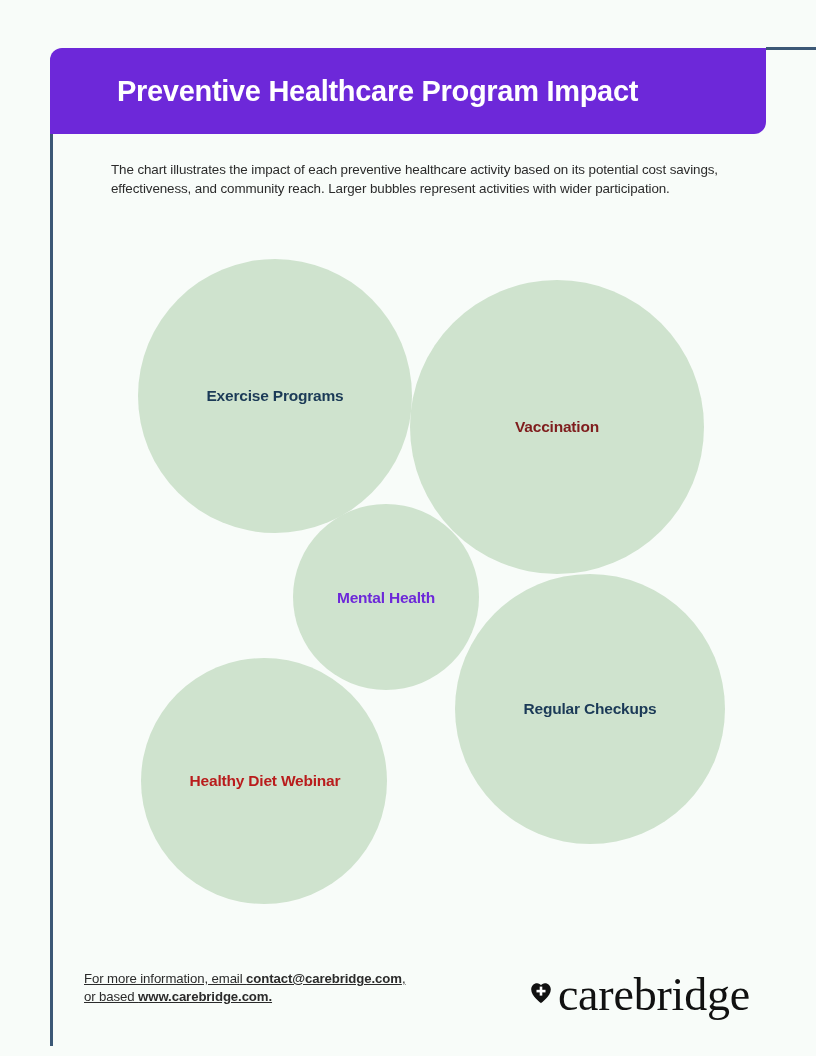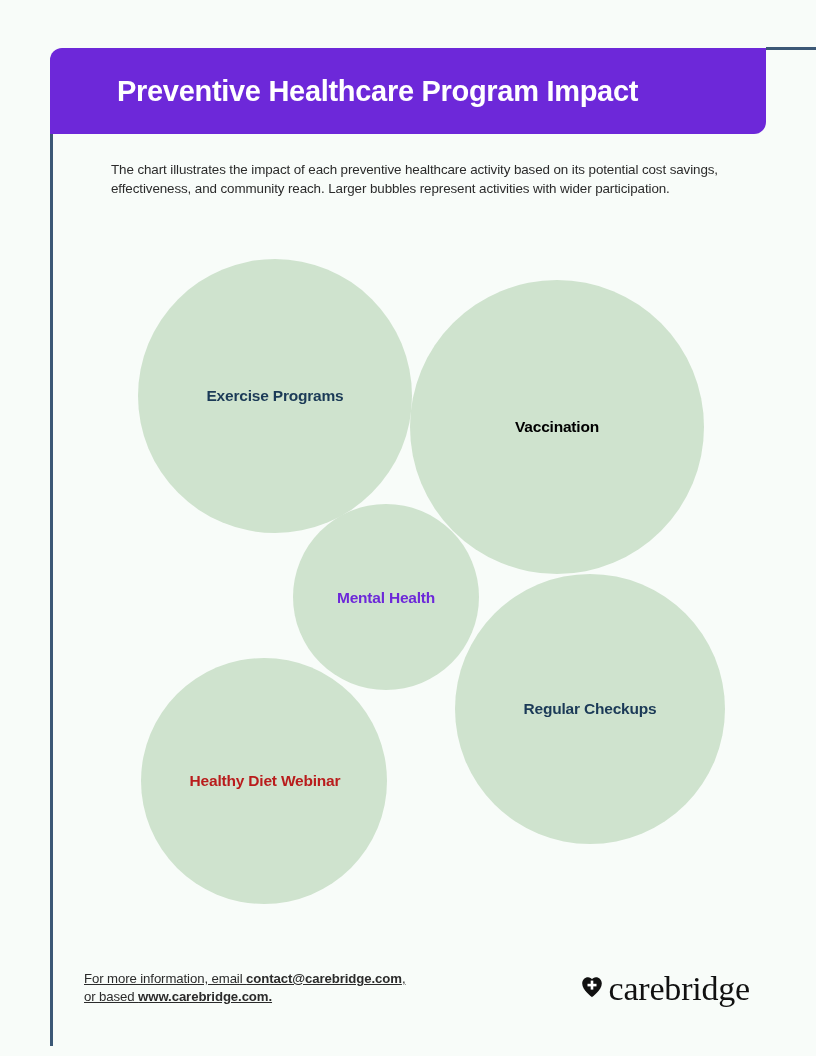--- a/index.html
+++ b/index.html
@@ -131,21 +131,21 @@
     position: absolute;
     right: -26px;
     top: 2px;
     display: flex;
     align-items: center;
     gap: 5px;
   }
   .logo-mark { display: block; }
   .logo-word {
     font-family: "Liberation Serif", serif;
-    font-size: 34px;
+    font-size: 46px;
     color: #111111;
     line-height: 1;
     letter-spacing: -0.2px;
   }
 </style>
 </head>
 <body>
 
 <div id="page">
 
@@ -158,21 +158,21 @@
 
   <div class="description">The chart illustrates the impact of each preventive healthcare activity based on its potential cost savings, effectiveness, and community reach. Larger bubbles represent activities with wider participation.</div>
 
   <div class="chart" id="bubble-chart">
       <div class="bubble" style="left: 138px; top: 259px; width: 274px; height: 274px; background: rgb(207, 227, 206);"></div>
       <div class="bubble" style="left: 410px; top: 280px; width: 294px; height: 294px; background: rgb(207, 227, 206);"></div>
       <div class="bubble" style="left: 293px; top: 504px; width: 186px; height: 186px; background: rgb(207, 227, 206);"></div>
       <div class="bubble" style="left: 455px; top: 574px; width: 270px; height: 270px; background: rgb(207, 227, 206);"></div>
       <div class="bubble" style="left: 141px; top: 658px; width: 246px; height: 246px; background: rgb(207, 227, 206);"></div>
       <div class="bubble-label" style="left: 275px; top: 396px; color: rgb(27, 58, 87);">Exercise Programs</div>
-      <div class="bubble-label" style="left: 557px; top: 427px; color: #000000;">Vaccination</div>
+      <div class="bubble-label" style="left: 557px; top: 427px; color: #7f1d1d;">Vaccination</div>
       <div class="bubble-label" style="left: 386px; top: 598px; color: #6d28d9;">Mental Health</div>
       <div class="bubble-label" style="left: 590px; top: 709px; color: rgb(27, 58, 87); text-align: right;">Regular Checkups</div>
       <div class="bubble-label" style="left: 265px; top: 781px; color: #b91c1c;">Healthy Diet Webinar</div>
     </div>
 
   <div class="footer">
     <div class="footer-text">
       <span>For more information, email </span><b>contact@carebridge.com</b><span>,</span><br>
       <span>or based </span><b>www.carebridge.com.</b>
     </div>

